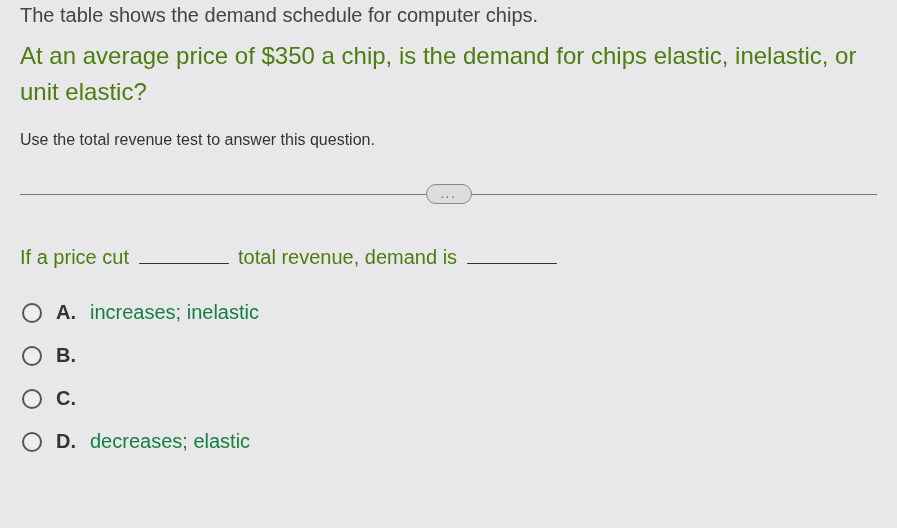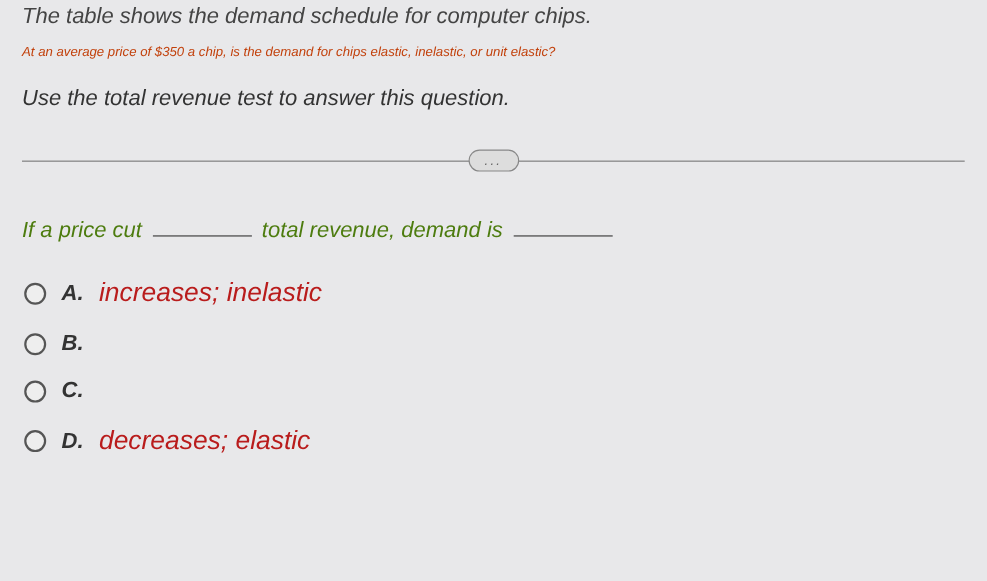--- a/index.html
+++ b/index.html
@@ -1,43 +1,42 @@
 <!DOCTYPE html>
 <html><head>
   <meta charset="utf-8">
   <style>
     * {
       margin: 0;
       padding: 0;
       box-sizing: border-box;
-      font-style: italic;
     }
     body {
       font-family: Arial, Helvetica, sans-serif;
       background: #e8e8ea;
       width: 897px;
       height: 528px;
       padding: 0 20px 20px 20px;
       color: #333;
       overflow: hidden;
     }
     .intro-text {
       font-size: 20px;
       line-height: 1.5;
       color: #444;
       margin-bottom: 8px;
     }
     .question-text {
-      font-size: 12px;
+      font-size: 24px;
       line-height: 1.5;
-      color: #c2410c;
+      color: #4d7c0f;
       margin-bottom: 18px;
     }
     .instruction-text {
-      font-size: 20px;
+      font-size: 16px;
       line-height: 1.5;
       color: #333;
       margin-bottom: 30px;
     }
     .divider-row {
       position: relative;
       height: 24px;
       margin-bottom: 35px;
     }
     .divider-line {
@@ -95,22 +94,22 @@
       background: #eee;
     }
     .option-letter {
       font-size: 20px;
       font-weight: bold;
       color: #333;
       margin-right: 10px;
       min-width: 24px;
     }
     .option-text {
-      font-size: 24px;
-      color: #b91c1c;
+      font-size: 20px;
+      color: #15803d;
     }
   </style>
 </head>
 <body>
 
 <div class="intro-text">The table shows the demand schedule for computer chips.</div>
 
 <div class="question-text">At an average price of $350 a chip, is the demand for chips elastic, inelastic, or unit elastic?</div>
 
 <div class="instruction-text">Use the total revenue test to answer this question.</div>

